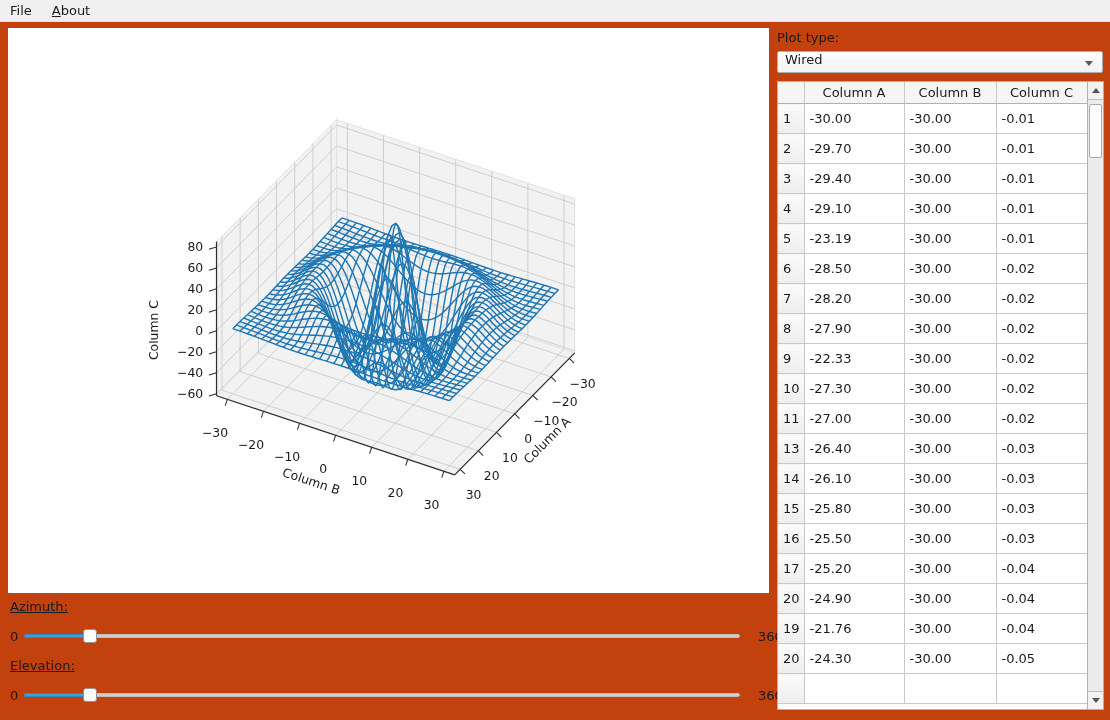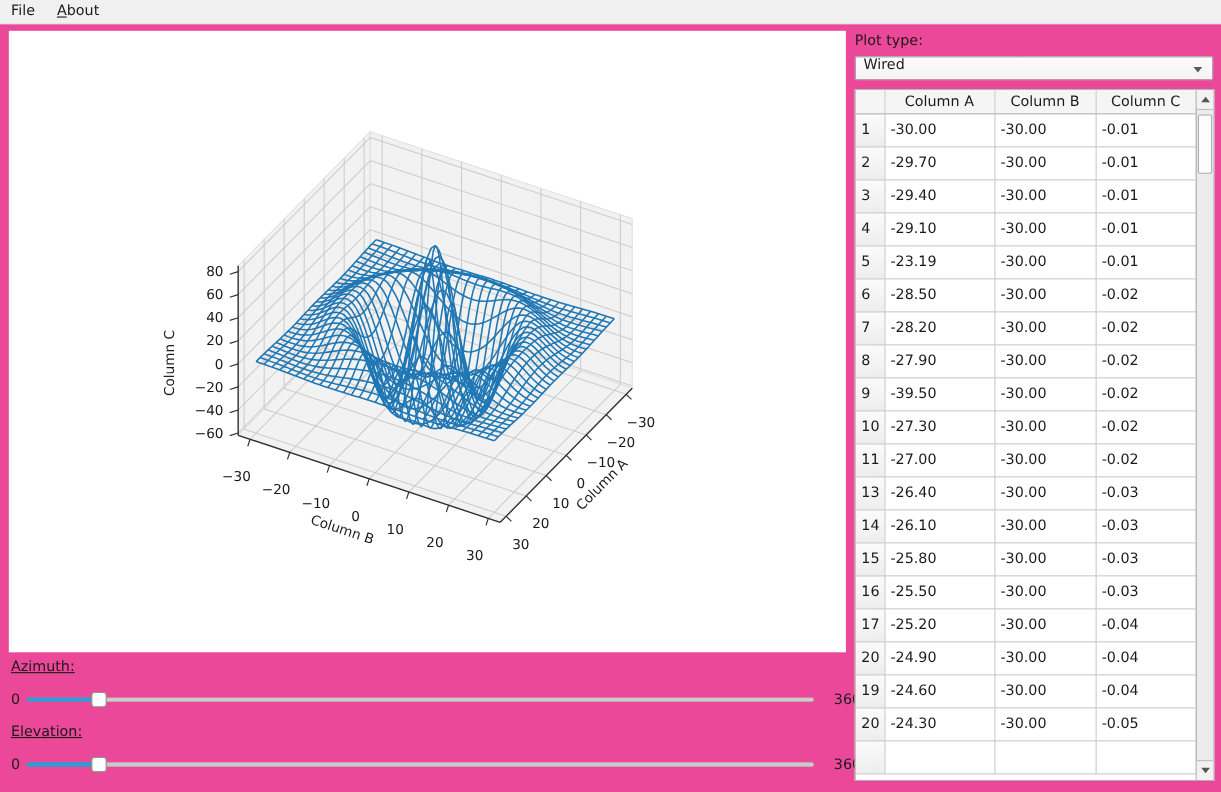--- a/index.html
+++ b/index.html
@@ -1,16 +1,16 @@
 <!DOCTYPE html>
 <html><head>
 <meta charset="utf-8">
 <style>
   html,body{margin:0;padding:0;background:#f0f0f0;}
-  #app{position:relative;width:1110px;height:720px;background:#ec4899;overflow:hidden;
+  #app{position:relative;width:1110px;height:720px;background:#c2410c;overflow:hidden;
        font-family:"DejaVu Sans","Liberation Sans",sans-serif;font-size:13px;color:#1a1a1a;}
   
   #menubar{position:absolute;left:0;top:0;width:1110px;height:21px;background:#f0f0f0;
            border-bottom:1px solid #e2e2e2;display:flex;align-items:center;}
   .menu-item{padding:2px 10px;cursor:default;}
   
   #canvas{position:absolute;left:8px;top:28px;width:761px;height:565px;background:#ffffff;}
   
   .ctl-label{position:absolute;left:10px;text-decoration:underline;}
   .slider{position:absolute;left:24px;width:716px;height:14px;}
@@ -324,21 +324,21 @@
             <td>-0.02</td>
           </tr>
           <tr>
             <td class="rownum">8</td>
             <td>-27.90</td>
             <td>-30.00</td>
             <td>-0.02</td>
           </tr>
           <tr>
             <td class="rownum">9</td>
-            <td>-39.50</td>
+            <td>-22.33</td>
             <td>-30.00</td>
             <td>-0.02</td>
           </tr>
           <tr>
             <td class="rownum">10</td>
             <td>-27.30</td>
             <td>-30.00</td>
             <td>-0.02</td>
           </tr>
           <tr>
@@ -378,21 +378,21 @@
             <td>-0.04</td>
           </tr>
           <tr>
             <td class="rownum">20</td>
             <td>-24.90</td>
             <td>-30.00</td>
             <td>-0.04</td>
           </tr>
           <tr>
             <td class="rownum">19</td>
-            <td>-24.60</td>
+            <td>-21.76</td>
             <td>-30.00</td>
             <td>-0.04</td>
           </tr>
           <tr>
             <td class="rownum">20</td>
             <td>-24.30</td>
             <td>-30.00</td>
             <td>-0.05</td>
           </tr>
           <tr>

